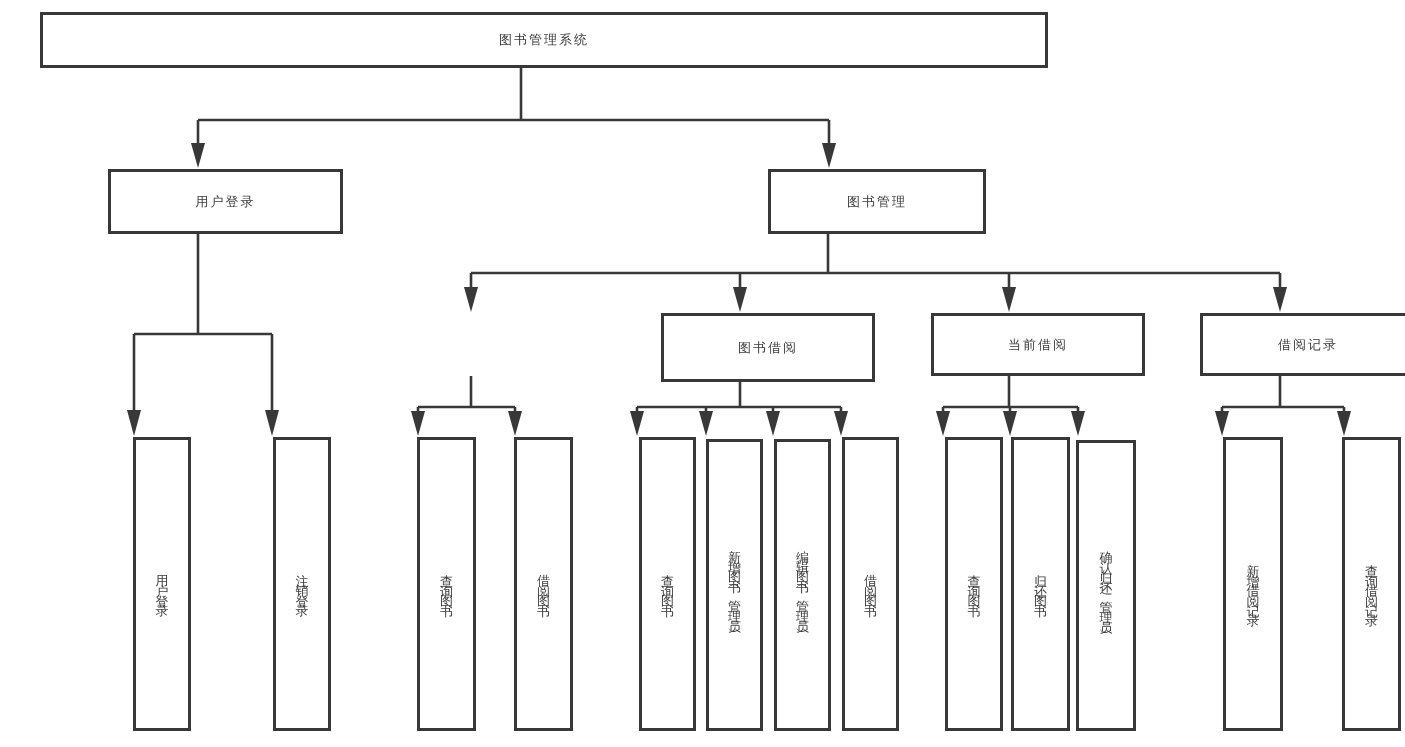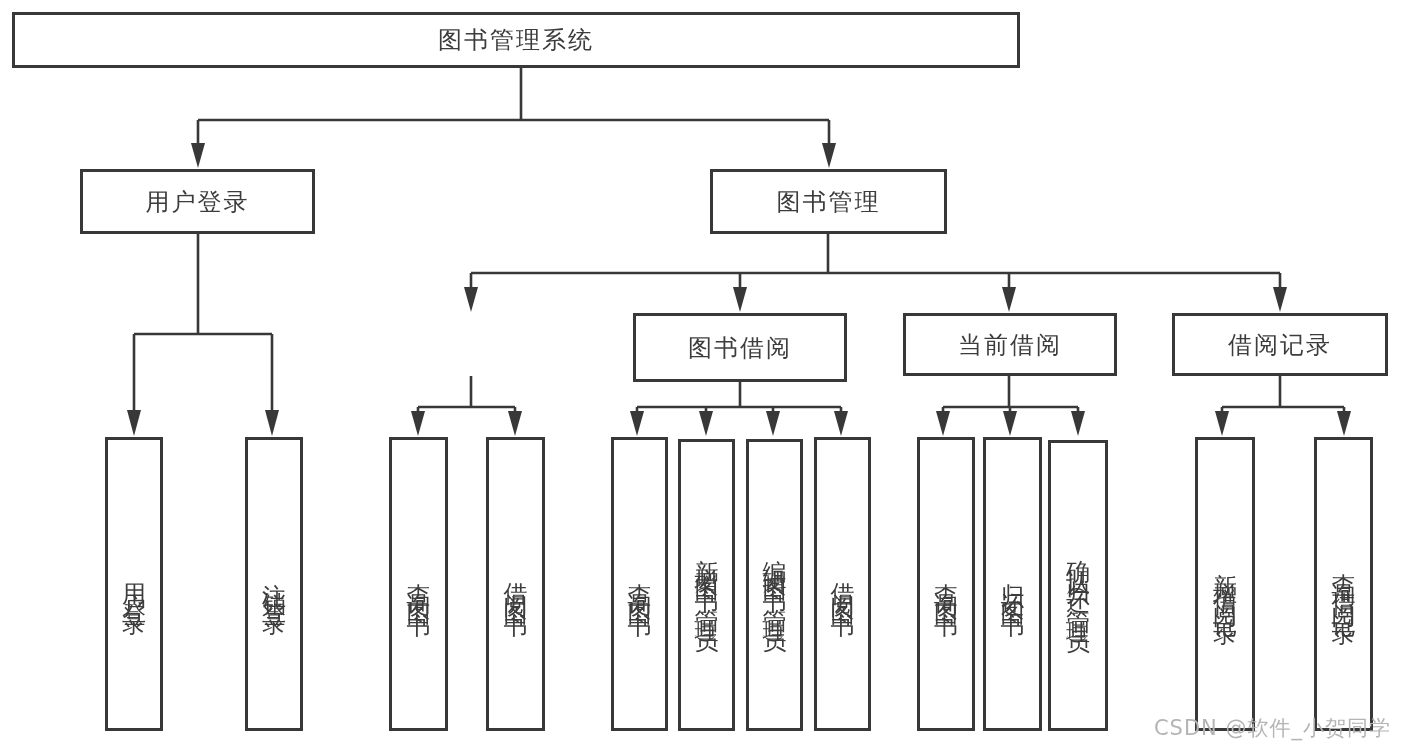--- a/index.html
+++ b/index.html
@@ -19,23 +19,24 @@
   }
   #wires{position:absolute;left:0;top:0;color:var(--line);}
   #wires path{stroke:currentColor;stroke-width:2.6;fill:none;}
   #wires polygon{fill:currentColor;stroke:none;}
   .node{
     position:absolute;
     box-sizing:border-box;
     background:var(--box-bg);
     border:3px solid var(--line);
     display:flex;align-items:center;justify-content:center;
-    font-size:24px;color:var(--text);
+    font-size:13px;color:var(--text);
     letter-spacing:2px;
     z-index:2;
+    margin-left:28px;
   }
   .vnode{
     writing-mode:vertical-rl;
     text-orientation:mixed;
     letter-spacing:10px;
     line-height:1;
     padding:6px 0;
   }
   .watermark{
     position:absolute;
@@ -110,21 +111,21 @@
     <path d="M1222,407 H1344"></path>
     <path d="M1222,407 V414"></path>
       <polygon points="1215,411 1229,411 1222,436"></polygon>
     <path d="M1344,407 V414"></path>
       <polygon points="1337,411 1351,411 1344,436"></polygon>
   </svg>
 
   <div class="node" style="left:12px;top:12px;width:1008px;height:56px;">图书管理系统</div>
 
   <div class="node" style="left:80px;top:169px;width:235px;height:65px;">用户登录</div>
-  <div class="node" style="left:710px;top:169px;width:237px;height:65px;">图书管理</div>
+  <div class="node" style="left:740px;top:169px;width:218px;height:65px;">图书管理</div>
 
   <div class="node" style="left:633px;top:313px;width:214px;height:69px;">图书借阅</div>
   <div class="node" style="left:1172px;top:313px;width:216px;height:63px;">借阅记录</div>
   <div class="node" style="left:903px;top:313px;width:214px;height:63px;">当前借阅</div>
 
   <div class="node vnode" style="left:105px;top:437px;width:58px;height:294px;">用户登录</div>
   <div class="node vnode" style="left:245px;top:437px;width:58px;height:294px;">注销登录</div>
 
   <div class="node vnode" style="left:389px;top:437px;width:59px;height:294px;">查询图书</div>
   <div class="node vnode" style="left:486px;top:437px;width:59px;height:294px;">借阅图书</div>
@@ -134,15 +135,14 @@
   <div class="node vnode" style="left:746px;top:439px;width:57px;height:292px;">编辑图书（管理员）</div>
   <div class="node vnode" style="left:814px;top:437px;width:57px;height:294px;">借阅图书</div>
 
   <div class="node vnode" style="left:917px;top:437px;width:58px;height:294px;">查询图书</div>
   <div class="node vnode" style="left:983px;top:437px;width:59px;height:294px;">归还图书</div>
   <div class="node vnode" style="left:1048px;top:440px;width:60px;height:291px;">确认归还（管理员）</div>
 
   <div class="node vnode" style="left:1195px;top:437px;width:60px;height:294px;">新增借阅记录</div>
   <div class="node vnode" style="left:1314px;top:437px;width:59px;height:294px;">查询借阅记录</div>
 
-  <div class="watermark">CSDN @软件_小贺同学</div>
 
 </div>
 
 </body></html>

